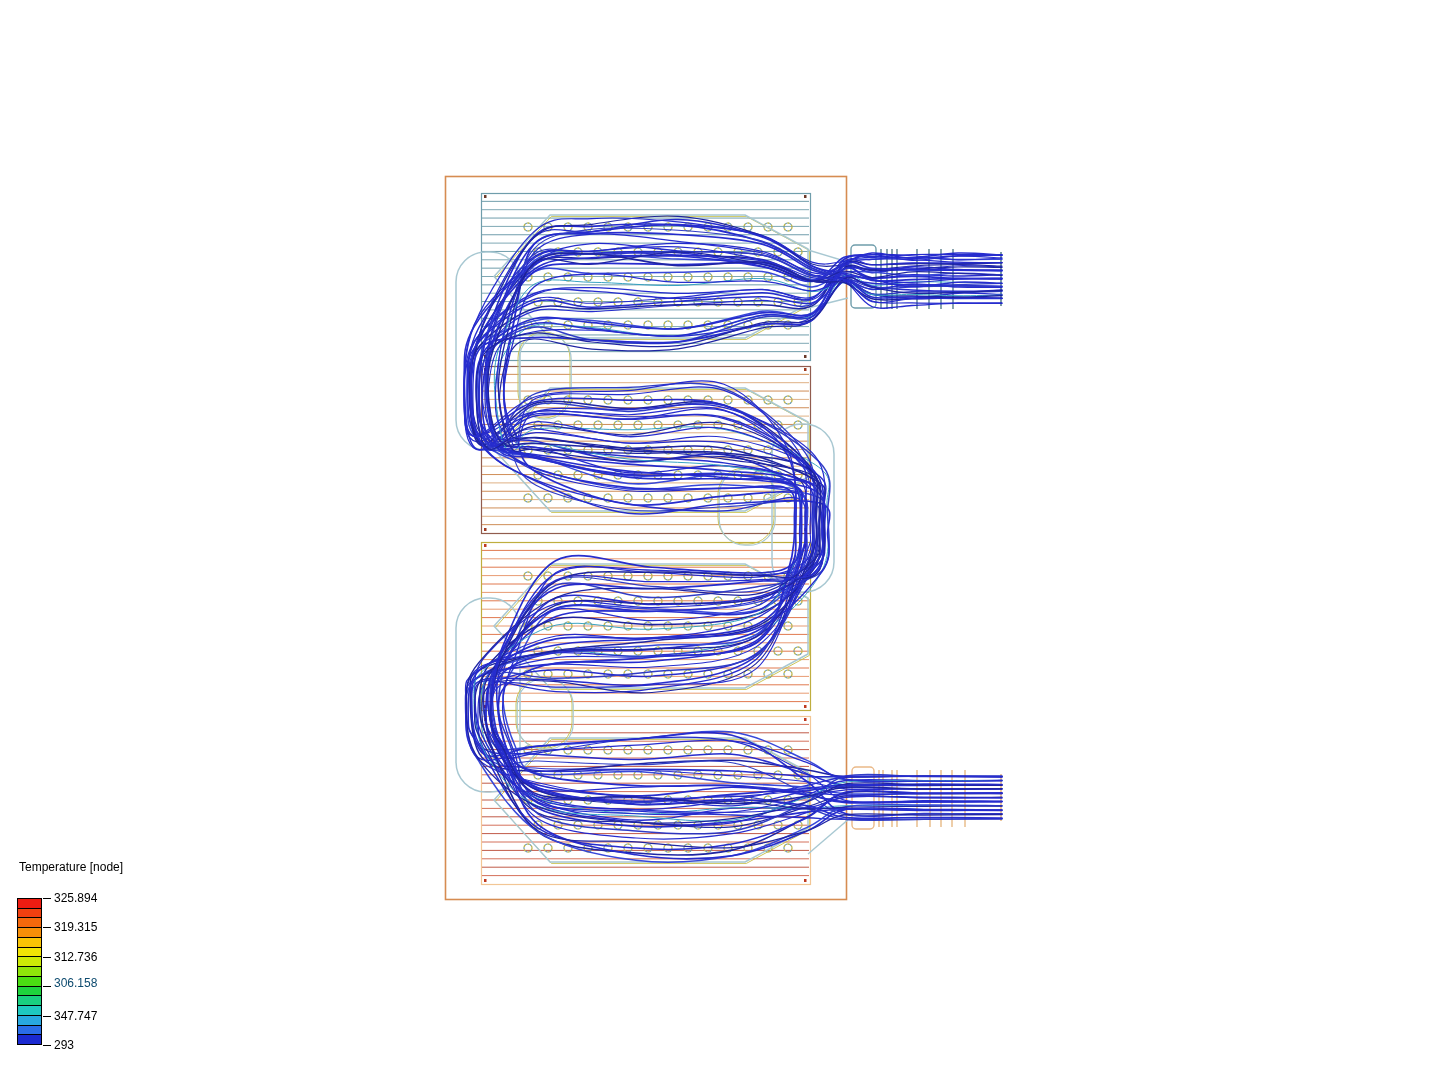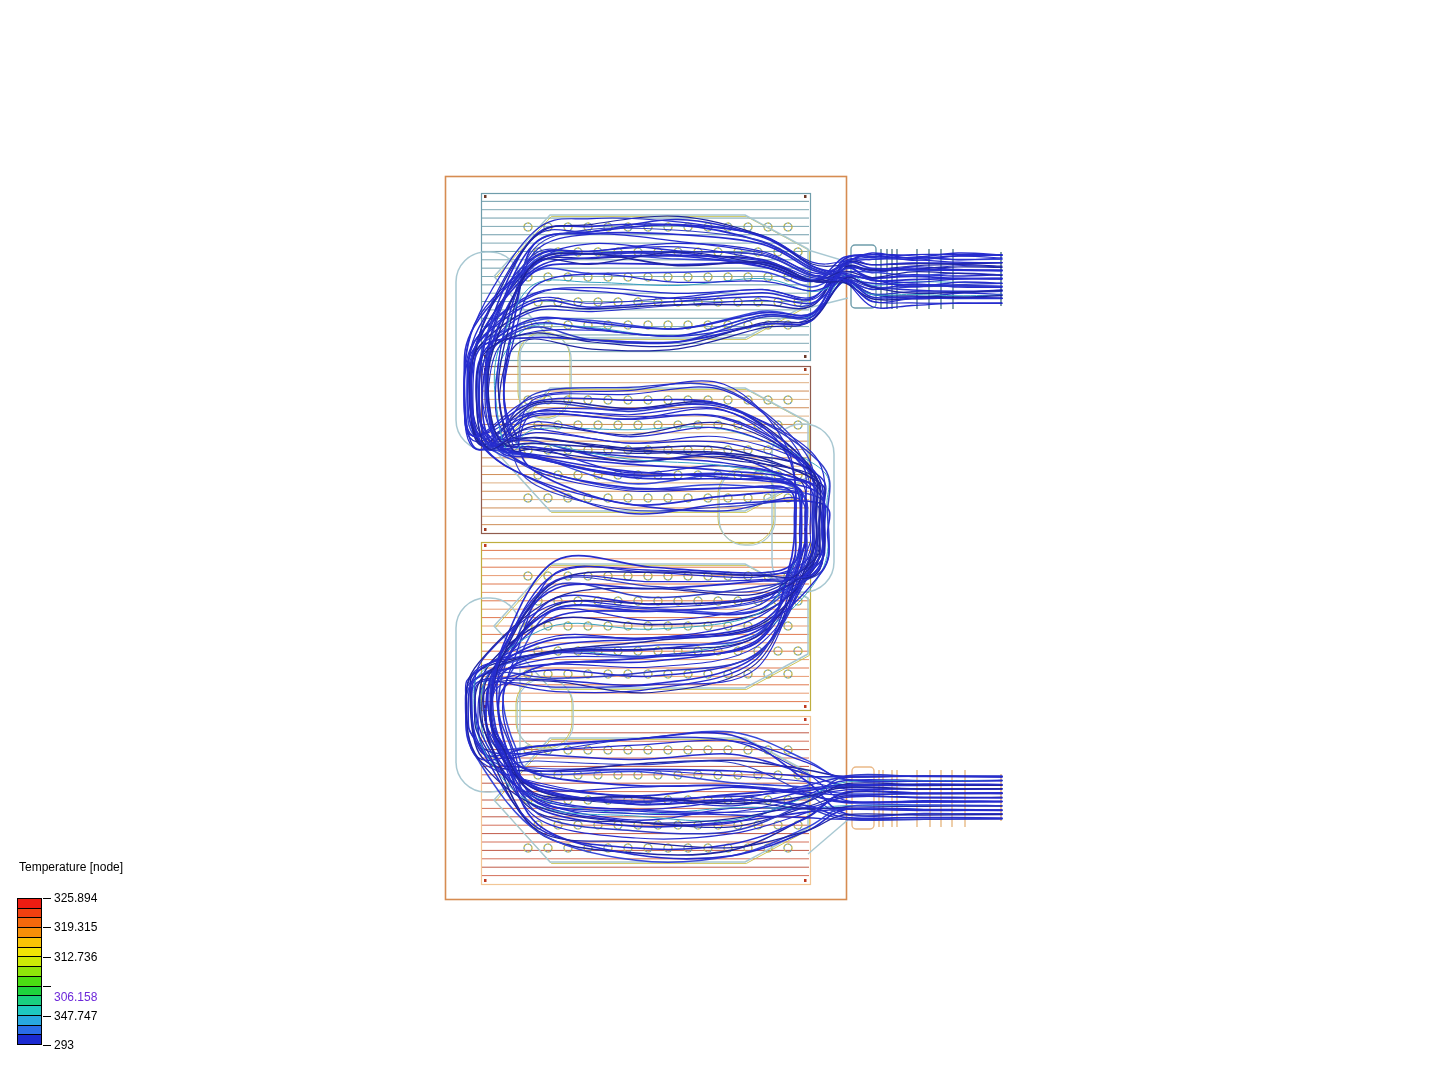--- a/index.html
+++ b/index.html
@@ -805,20 +805,20 @@
         <div class="legend-cell" style="background: rgb(27, 42, 209);"></div>
       </div>
     <div id="legend-ticks">
         <div class="legend-tick-mark" style="top: 38px;"></div>
         <div class="legend-tick-label" style="top: 31px; color: rgb(0, 0, 0);">325.894</div>
         <div class="legend-tick-mark" style="top: 67.4px;"></div>
         <div class="legend-tick-label" style="top: 60.4px; color: rgb(0, 0, 0); text-align: right;">319.315</div>
         <div class="legend-tick-mark" style="top: 96.8px;"></div>
         <div class="legend-tick-label" style="top: 89.8px; color: rgb(0, 0, 0); text-align: center;">312.736</div>
         <div class="legend-tick-mark" style="top: 126.2px;"></div>
-        <div class="legend-tick-label" style="top: 130px; color: #6d28d9;">306.158</div>
+        <div class="legend-tick-label" style="top: 116px; color: #0c4a6e;">306.158</div>
         <div class="legend-tick-mark" style="top: 155.6px;"></div>
         <div class="legend-tick-label" style="top: 148.6px; color: rgb(0, 0, 0);">347.747</div>
         <div class="legend-tick-mark" style="top: 185px;"></div>
         <div class="legend-tick-label" style="top: 178px; color: rgb(0, 0, 0);">293</div>
       </div>
   </div>
 </div>
 
 </body></html>

